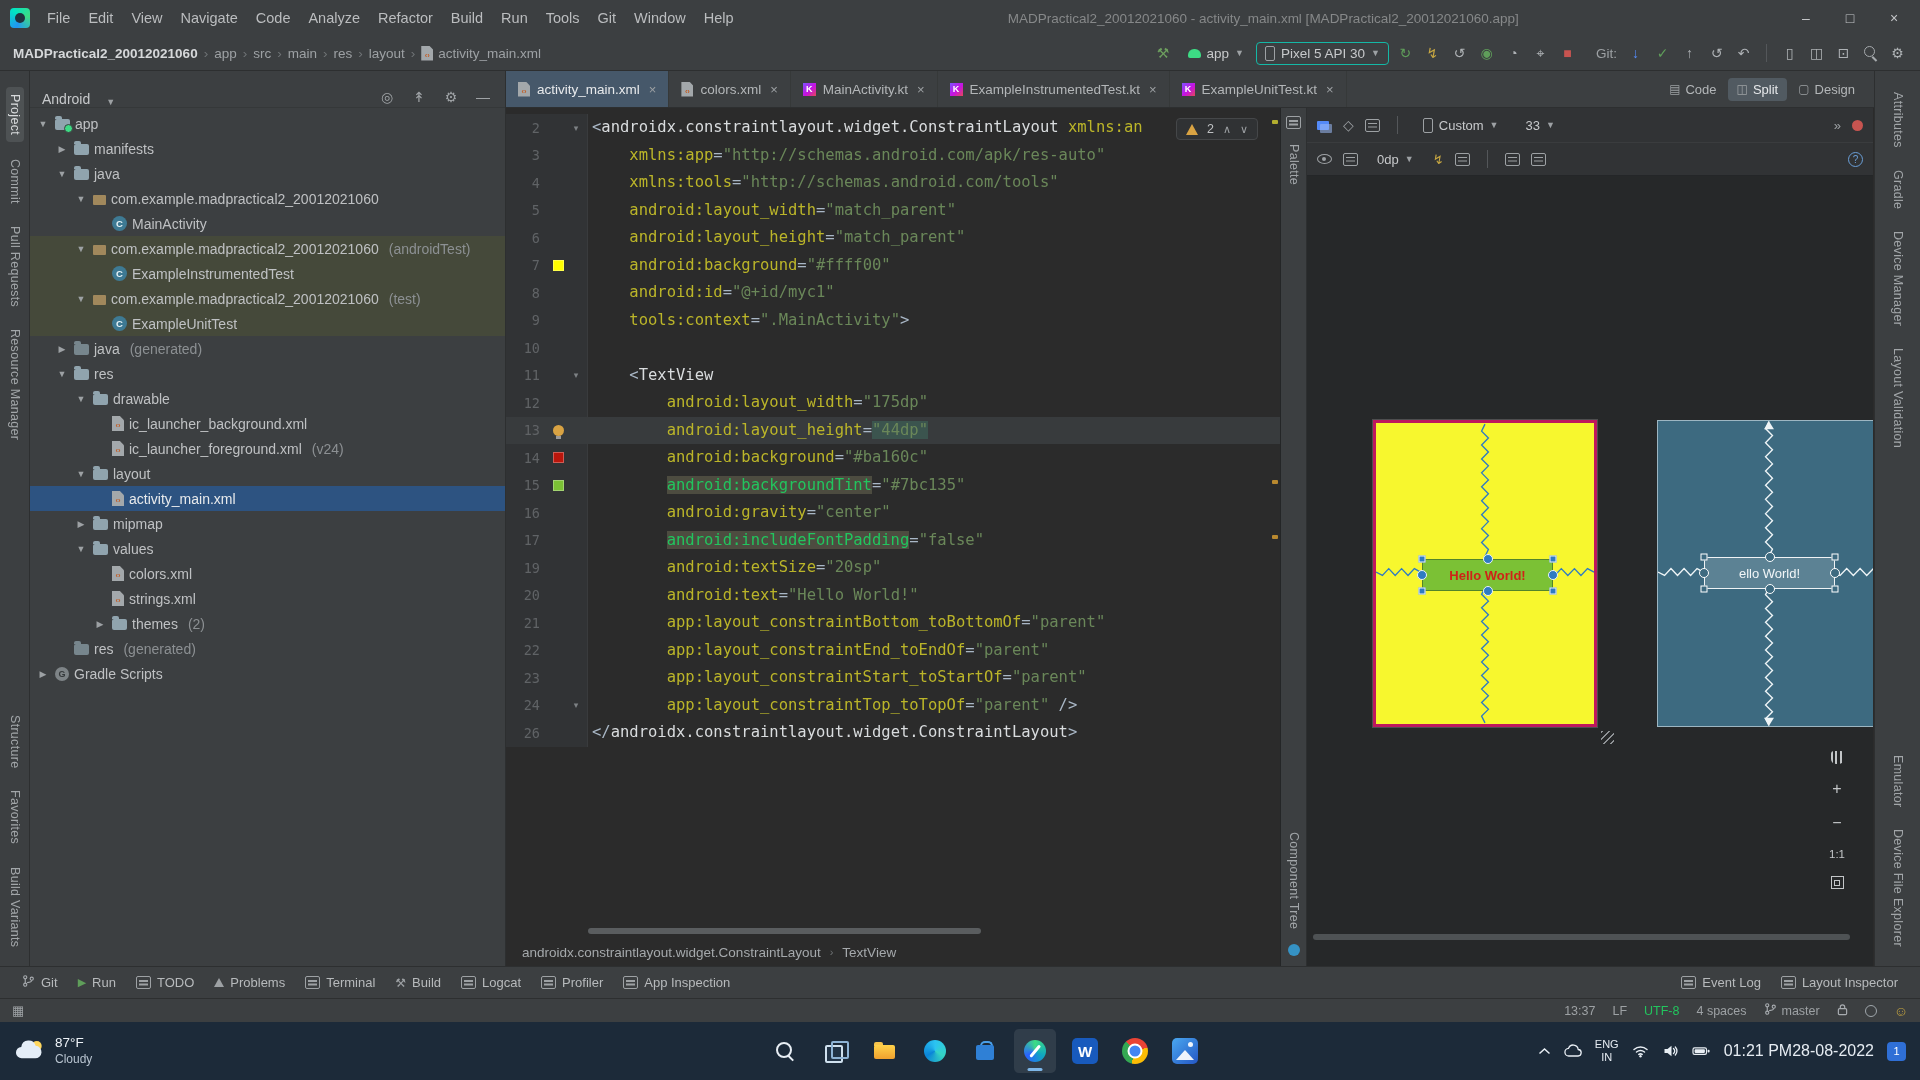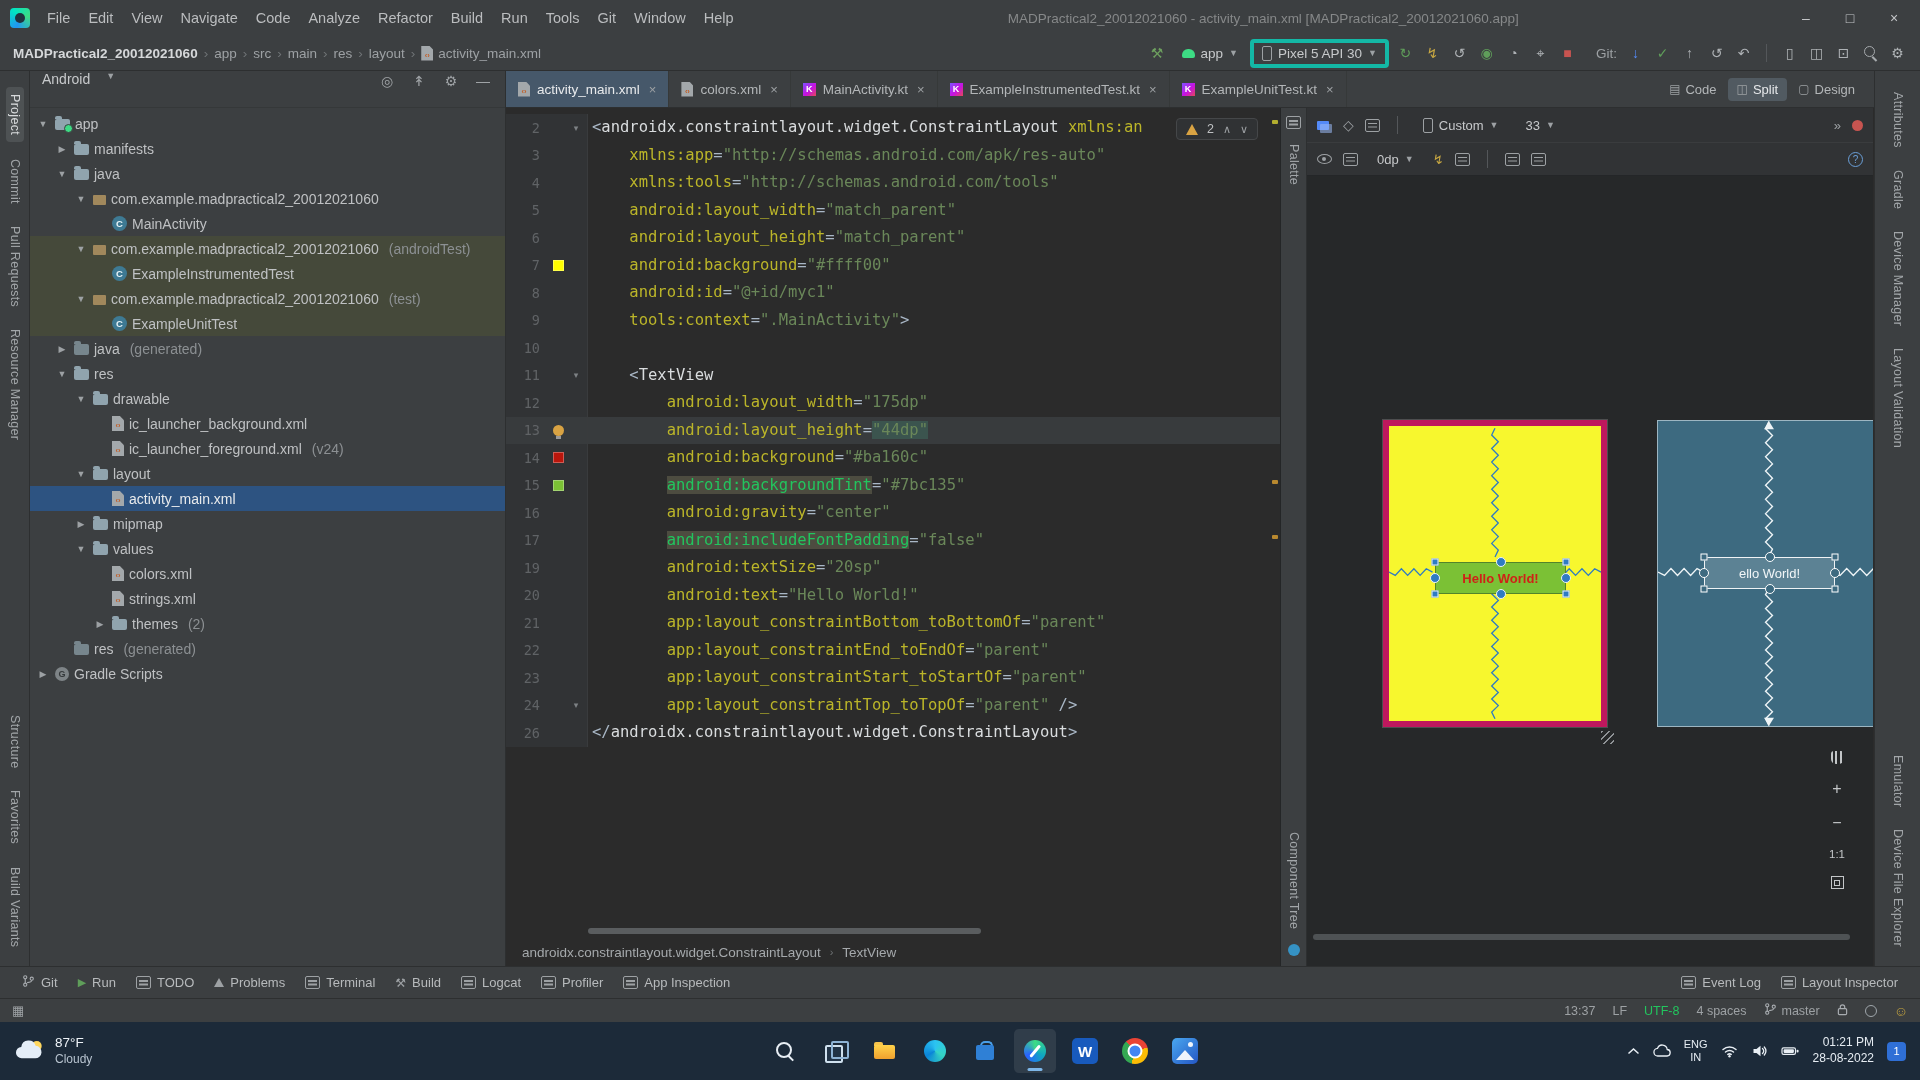--- a/index.html
+++ b/index.html
@@ -20,21 +20,21 @@
 
 #navbar{height:35px;background:#3c3f41;border-bottom:1px solid #2d2f30;display:flex;align-items:center;
   padding:0 10px;gap:10px;flex:none;font-size:13.5px}
 #nav-bc{display:flex;align-items:center;gap:2px;white-space:nowrap}
 .bc-item{display:flex;align-items:center;gap:5px;padding:2px 3px;color:#9da1a4}
 .bc-root{color:#d6d8da;font-weight:bold}
 .bc-sep{color:#6f7375;margin:0 1px}
 #nav-actions{margin-left:auto;display:flex;align-items:center;gap:4px}
 .chip{display:flex;align-items:center;gap:6px;padding:3px 8px;border-radius:4px;color:#c7c9cb;white-space:nowrap}
 .chip .caret,#project-header .caret{color:#9da1a4;font-size:9px}
-.chip.bordered{border:4px solid #14b8a6}
+.chip.bordered{border:1px solid #14b8a6}
 .act{width:25px;height:24px;display:flex;align-items:center;justify-content:center;font-size:14px;color:#aeb2b5;border-radius:4px;flex:none}
 .vdiv{width:1px;height:18px;background:#54575a;margin:0 6px;flex:none}
 .git-label{color:#9da1a4;margin:0 2px 0 12px}
 .ic-android{width:13px;height:9px;border-radius:6px 6px 2px 2px;background:#3ddc84;flex:none}
 .ic-phone{width:10px;height:15px;border:1.5px solid #9da1a4;border-radius:2px;flex:none}
 .ic-search{width:16px;height:16px;position:relative;display:inline-block;flex:none}
 .ic-search::before{content:"";position:absolute;left:1px;top:1px;width:9px;height:9px;border:1.8px solid #a6aaad;border-radius:50%}
 .ic-search::after{content:"";position:absolute;left:10.5px;top:10.5px;width:6px;height:1.8px;background:#a6aaad;transform:rotate(45deg);transform-origin:0 0}
 
 
@@ -42,21 +42,21 @@
 .vstrip{background:#3c3f41;flex:none;display:flex;flex-direction:column;align-items:center;padding:10px 0 8px}
 #left-strip{width:30px;border-right:1px solid #2d2f30}
 #right-strip{width:46px;border-left:1px solid #2d2f30}
 .strip-grp{display:flex;flex-direction:column;align-items:center}
 .strip-label{writing-mode:vertical-rl;font-size:12.5px;color:#a2a6a9;margin:11px 0;letter-spacing:.3px;white-space:nowrap}
 .strip-label.active{background:#4e5254;border-radius:4px;padding:7px 2px;margin:6px 0;color:#d8dadc}
 .strip-spacer{flex:1}
 
 
 #project-panel{width:476px;background:#3c3f41;border-right:1px solid #2d2f30;flex:none;display:flex;flex-direction:column;overflow:hidden}
-#project-header{height:37px;flex:none;display:flex;align-items:flex-start;padding:0 12px;gap:16px;font-size:14px;color:#c7c9cb;border-bottom:1px solid #353839}
+#project-header{height:37px;flex:none;display:flex;align-items:flex-end;padding:0 12px;gap:16px;font-size:14px;color:#c7c9cb;border-bottom:1px solid #353839}
 .ph-icons{margin-left:auto;display:flex;gap:12px}
 .ph-ic{width:20px;height:20px;display:flex;align-items:center;justify-content:center;color:#9fa3a6;font-size:14px}
 #project-tree{flex:1;overflow:hidden;padding-top:3px;font-size:14px}
 .tree-row{height:25px;display:flex;align-items:center;gap:5px;white-space:nowrap;color:#bfc1c3}
 .tree-row.test{background:#45493a}
 .tree-row.sel{background:#2d5381;color:#e8eaec}
 .tw{width:14px;text-align:center;font-size:9px;color:#9da1a4;flex:none}
 .suffix{color:#8c9093;margin-left:5px}
 .tico{flex:none;position:relative;display:inline-block}
 .tico-folder{width:15px;height:11px;background:#90a4ae;border-radius:2px;margin-top:2px}
@@ -118,21 +118,21 @@
 .gicon::after{content:"";position:absolute;left:2px;right:2px;top:3px;height:1.5px;background:#9da1a4;box-shadow:0 3.5px 0 #9da1a4}
 .ic-layers{width:12px;height:9px;background:#548af7;display:inline-block;position:relative;border-radius:1px;margin-right:3px;flex:none}
 .ic-layers::after{content:"";position:absolute;left:3px;top:3px;width:12px;height:9px;background:#9bb9f5;opacity:.55;border-radius:1px}
 .ic-eye{width:15px;height:10px;border:1.5px solid #9da1a4;border-radius:50%;display:inline-block;position:relative;flex:none}
 .ic-eye::after{content:"";position:absolute;left:4px;top:2px;width:4px;height:4px;border-radius:50%;background:#9da1a4}
 .dot-error{width:11px;height:11px;border-radius:50%;background:#c75450;display:inline-block;flex:none}
 .ic-help{width:15px;height:15px;border-radius:50%;border:1.5px solid #6a9fd8;color:#6a9fd8;font-size:10px;display:inline-flex;align-items:center;justify-content:center;flex:none}
 .mlauto{margin-left:auto}
 #design-canvas{flex:1;position:relative;overflow:hidden;background:#262829}
 .device{position:absolute;width:224px;height:307px}
-#device-design{left:76px;top:244px;border:6px solid #be185d;box-shadow:0 0 0 1px rgba(255,255,255,.18)}
+#device-design{left:66px;top:244px;border:3px solid #be185d;box-shadow:0 0 0 1px rgba(255,255,255,.18)}
 #device-blueprint{left:350px;top:244px;border:1px solid #9db6c2}
 .device svg.cons{position:absolute;inset:0;width:100%;height:100%}
 .dbutton{position:absolute;left:46px;top:136px;width:131px;height:32px;display:flex;align-items:center;justify-content:center;font-size:13px;font-weight:bold;overflow:hidden;white-space:nowrap}
 #device-design .dbutton{border:1px solid #53842b}
 #device-blueprint .dbutton{background:rgba(255,255,255,.16);border:1px solid rgba(255,255,255,.9);color:#f2f6f8;font-weight:normal}
 .hdl{position:absolute;transform:translate(-50%,-50%)}
 .hdl.ci{width:10px;height:10px;border-radius:50%}
 .hdl.sq{width:7px;height:7px}
 #device-design .hdl{background:#2f7bc2;border:1.5px solid #eaf2fa}
 #device-blueprint .hdl{background:#3d6a80;border:1.5px solid #fff}
@@ -188,21 +188,21 @@
 .tbi-android-studio::after{content:"";position:absolute;left:50%;top:50%;width:2.5px;height:15px;background:#fff;transform:translate(-50%,-50%) rotate(40deg);border-radius:2px}
 .tbi-word{background:#185abd;border-radius:5px;color:#fff;font-weight:bold;font-size:15px}
 .tbi-chrome{border-radius:50%;background:conic-gradient(from -45deg,#ea4335 0 120deg,#fbbc05 0 240deg,#34a853 0 360deg)}
 .tbi-chrome::after{content:"";position:absolute;left:50%;top:50%;transform:translate(-50%,-50%);width:11px;height:11px;border-radius:50%;background:#4285f4;border:2.5px solid #fff}
 .tbi-photos{background:linear-gradient(135deg,#4aa8f0,#2456c4);border-radius:5px}
 .tbi-photos::before{content:"";position:absolute;right:5px;top:4px;width:5px;height:5px;border-radius:50%;background:#fff;opacity:.92}
 .tbi-photos::after{content:"";position:absolute;left:4px;bottom:4px;border-left:9px solid transparent;border-right:9px solid transparent;border-bottom:10px solid #fff;opacity:.92}
 #taskbar-tray{margin-left:auto;display:flex;align-items:center;gap:13px}
 .tray-ic{display:inline-flex;align-items:center;justify-content:center}
 .lang{display:flex;flex-direction:column;align-items:center;font-size:11px;line-height:1.2;color:#e6ecf2}
-.dt{display:flex;flex-direction:column;align-items:flex-end;font-size:12px;line-height:1.3;color:#e6ecf2}
+.dt{display:flex;flex-direction:row;align-items:flex-end;font-size:16px;line-height:1.3;color:#e6ecf2}
 .badge{min-width:19px;height:19px;border-radius:4px;background:#2f6fd6;color:#fff;font-size:11px;display:flex;align-items:center;justify-content:center;padding:0 4px}
 </style>
 </head>
 <body>
 
 <div id="app">
 
   <div id="titlebar">
     <span class="as-logo"></span>
     <div id="menu-items">

